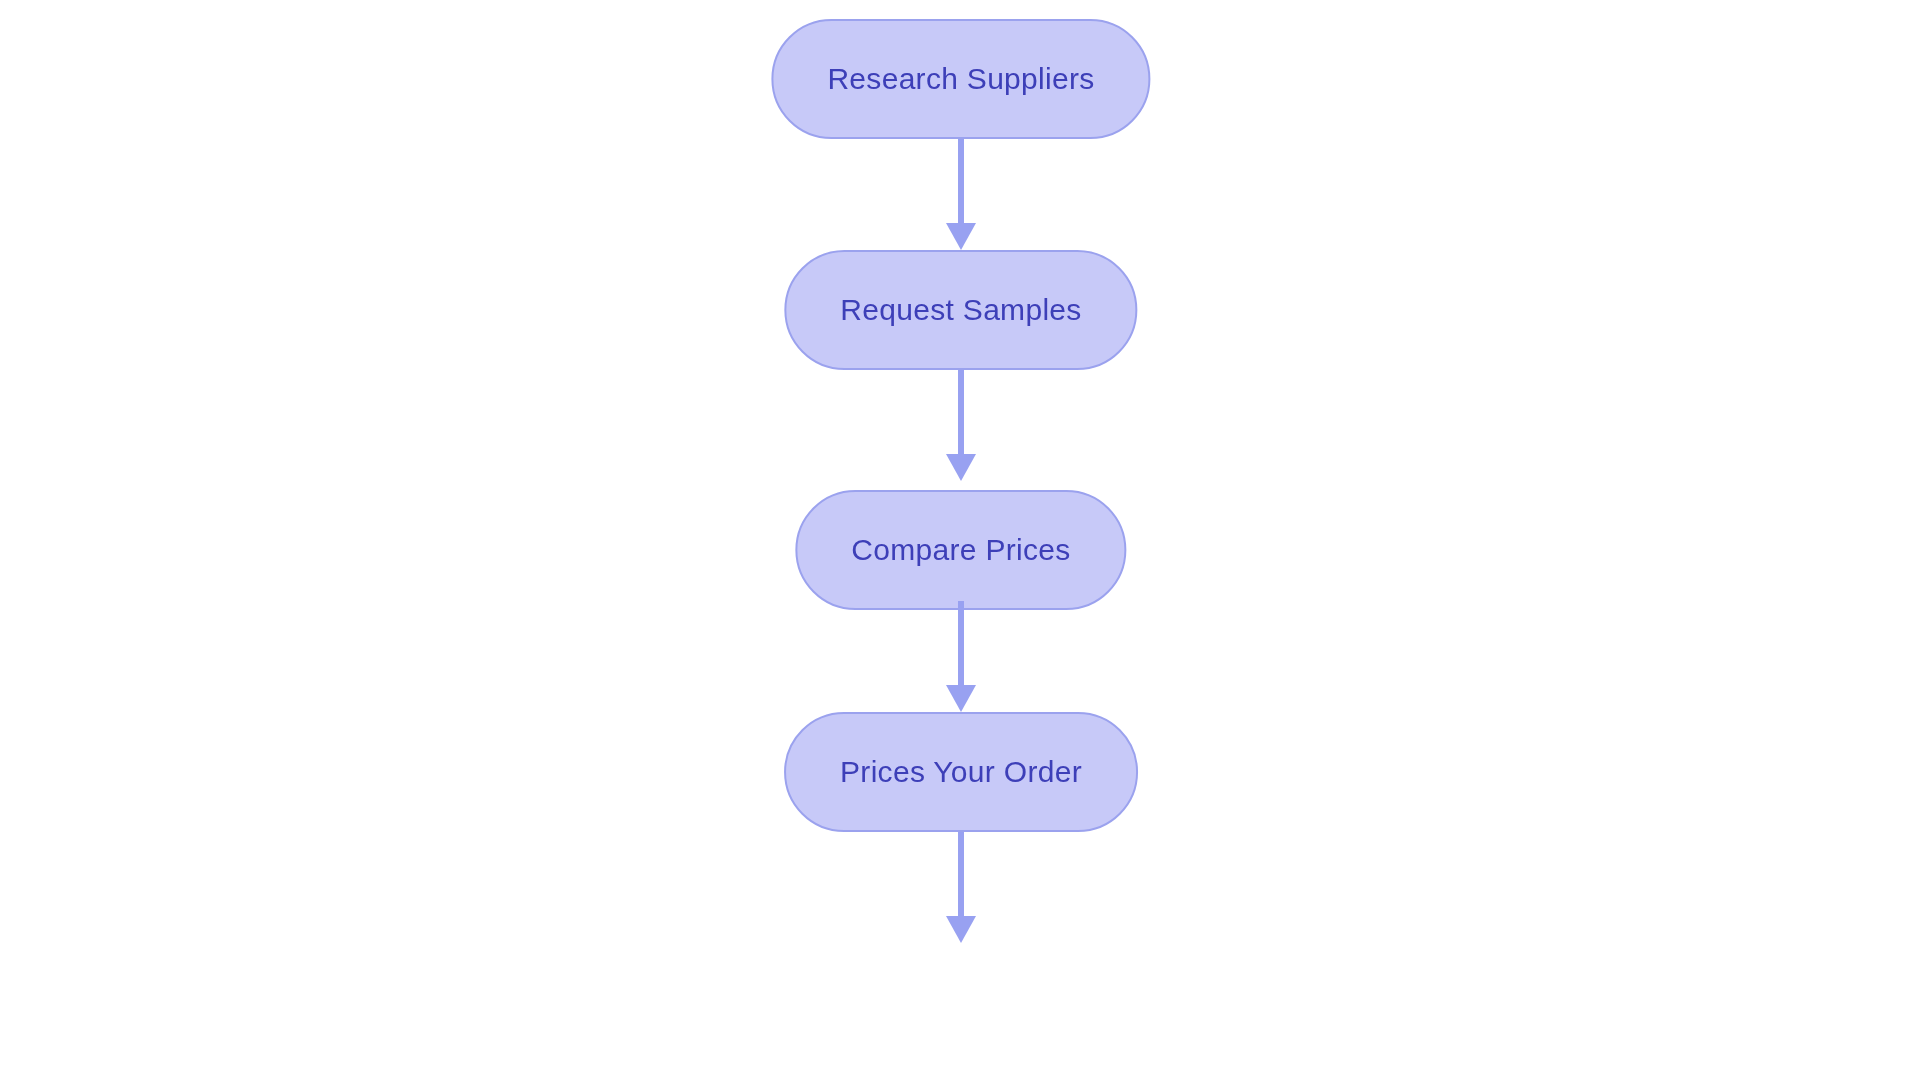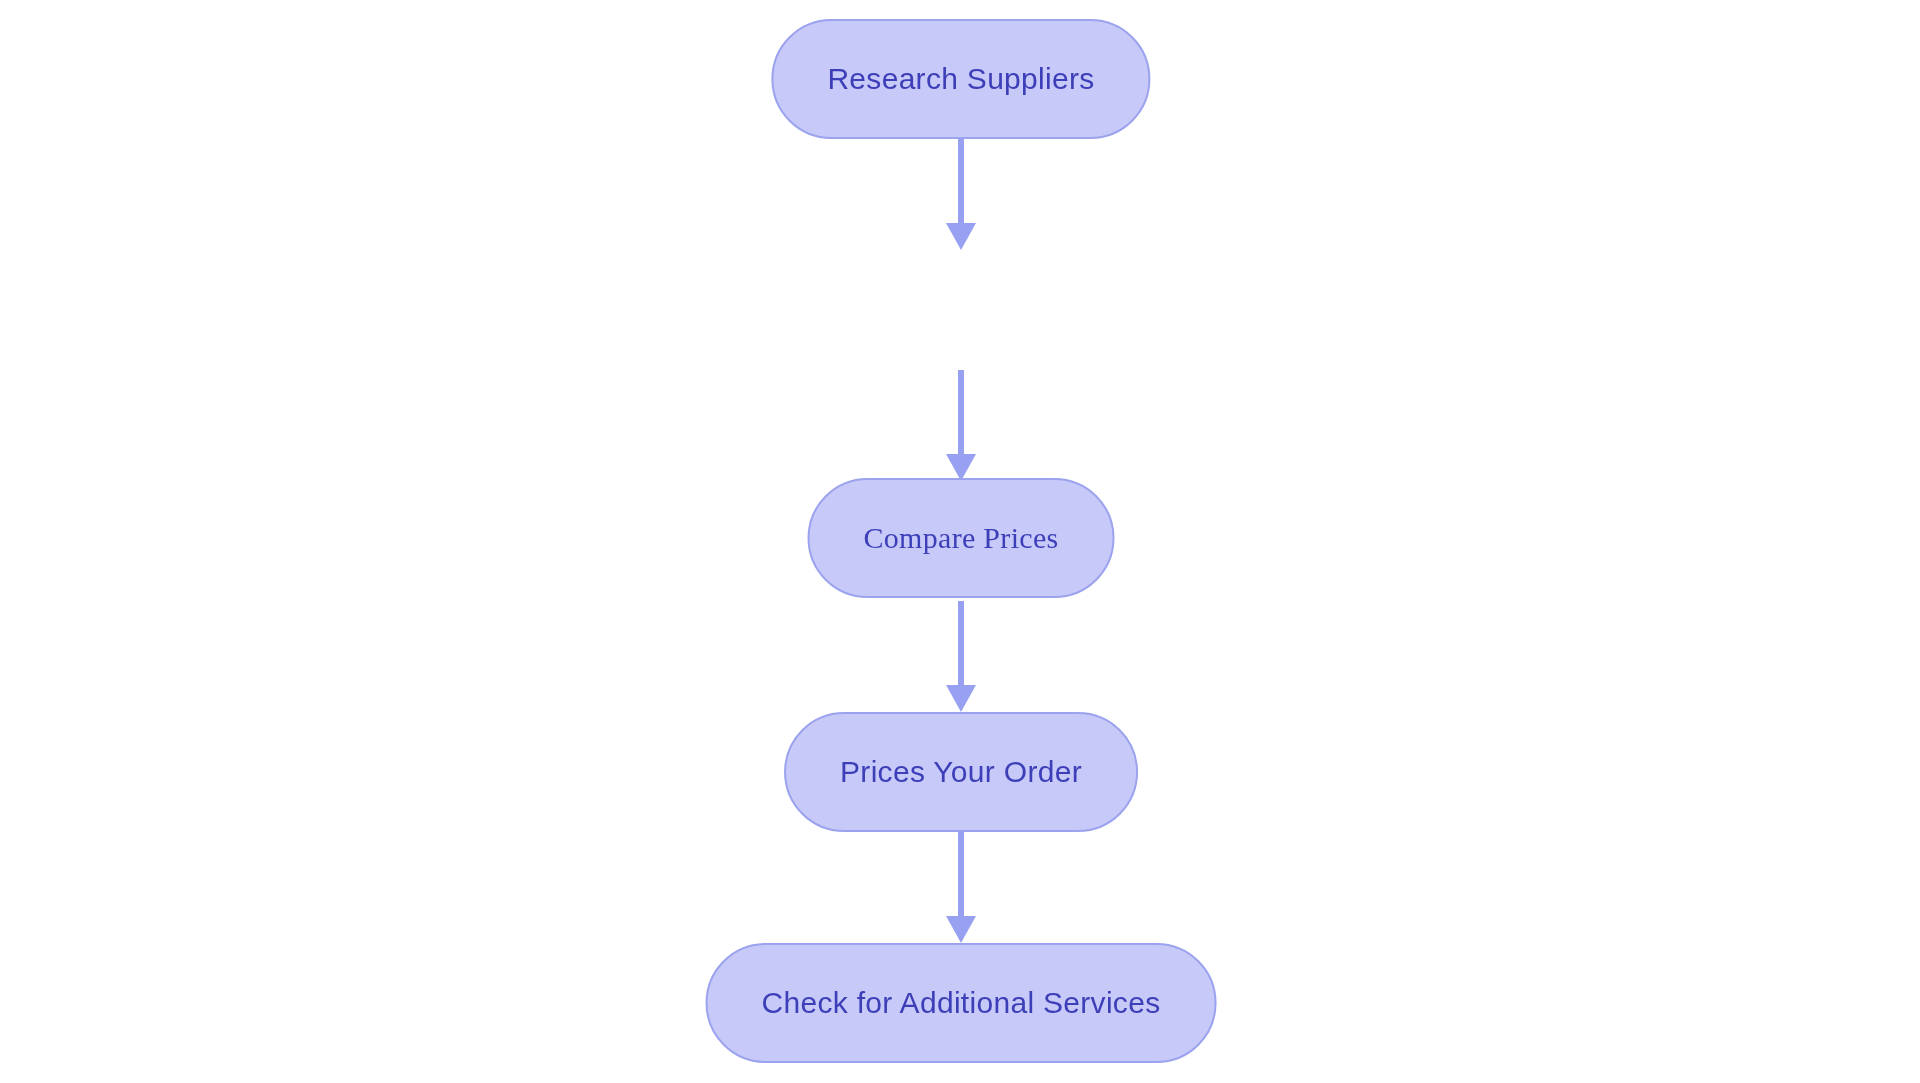--- a/index.html
+++ b/index.html
@@ -65,38 +65,41 @@
     bottom:0;
     width:0;
     height:0;
     border-left:15px solid transparent;
     border-right:15px solid transparent;
     border-top:27px solid var(--arrow);
   }
   
   .n0{top:19px;}  .a0{top:139px;}
   .n1{top:250px;} .a1{top:370px;}
-  .n2{top:478px;font-family:Liberation Serif, serif;} .a2{top:601px;}
+  .n2{top:490px;} .a2{top:601px;}
   .n3{top:712px;} .a3{top:832px;}
   .n4{top:943px;}
 </style>
 </head>
 <body>
 
 <div class="canvas">
 
   <div class="flow-node n0">
     <span class="node-label">Research Suppliers</span>
   </div>
 
   <div class="flow-arrow a0">
     <div class="arrow-line"></div>
     <div class="arrow-head"></div>
   </div>
 
+  <div class="flow-node n1">
+    <span class="node-label">Request Samples</span>
+  </div>
 
   <div class="flow-arrow a1">
     <div class="arrow-line"></div>
     <div class="arrow-head"></div>
   </div>
 
   <div class="flow-node n2">
     <span class="node-label">Compare Prices</span>
   </div>
 
@@ -107,17 +110,14 @@
 
   <div class="flow-node n3">
     <span class="node-label">Prices Your Order</span>
   </div>
 
   <div class="flow-arrow a3">
     <div class="arrow-line"></div>
     <div class="arrow-head"></div>
   </div>
 
-  <div class="flow-node n4">
-    <span class="node-label">Check for Additional Services</span>
-  </div>
 
 </div>
 
 </body></html>

